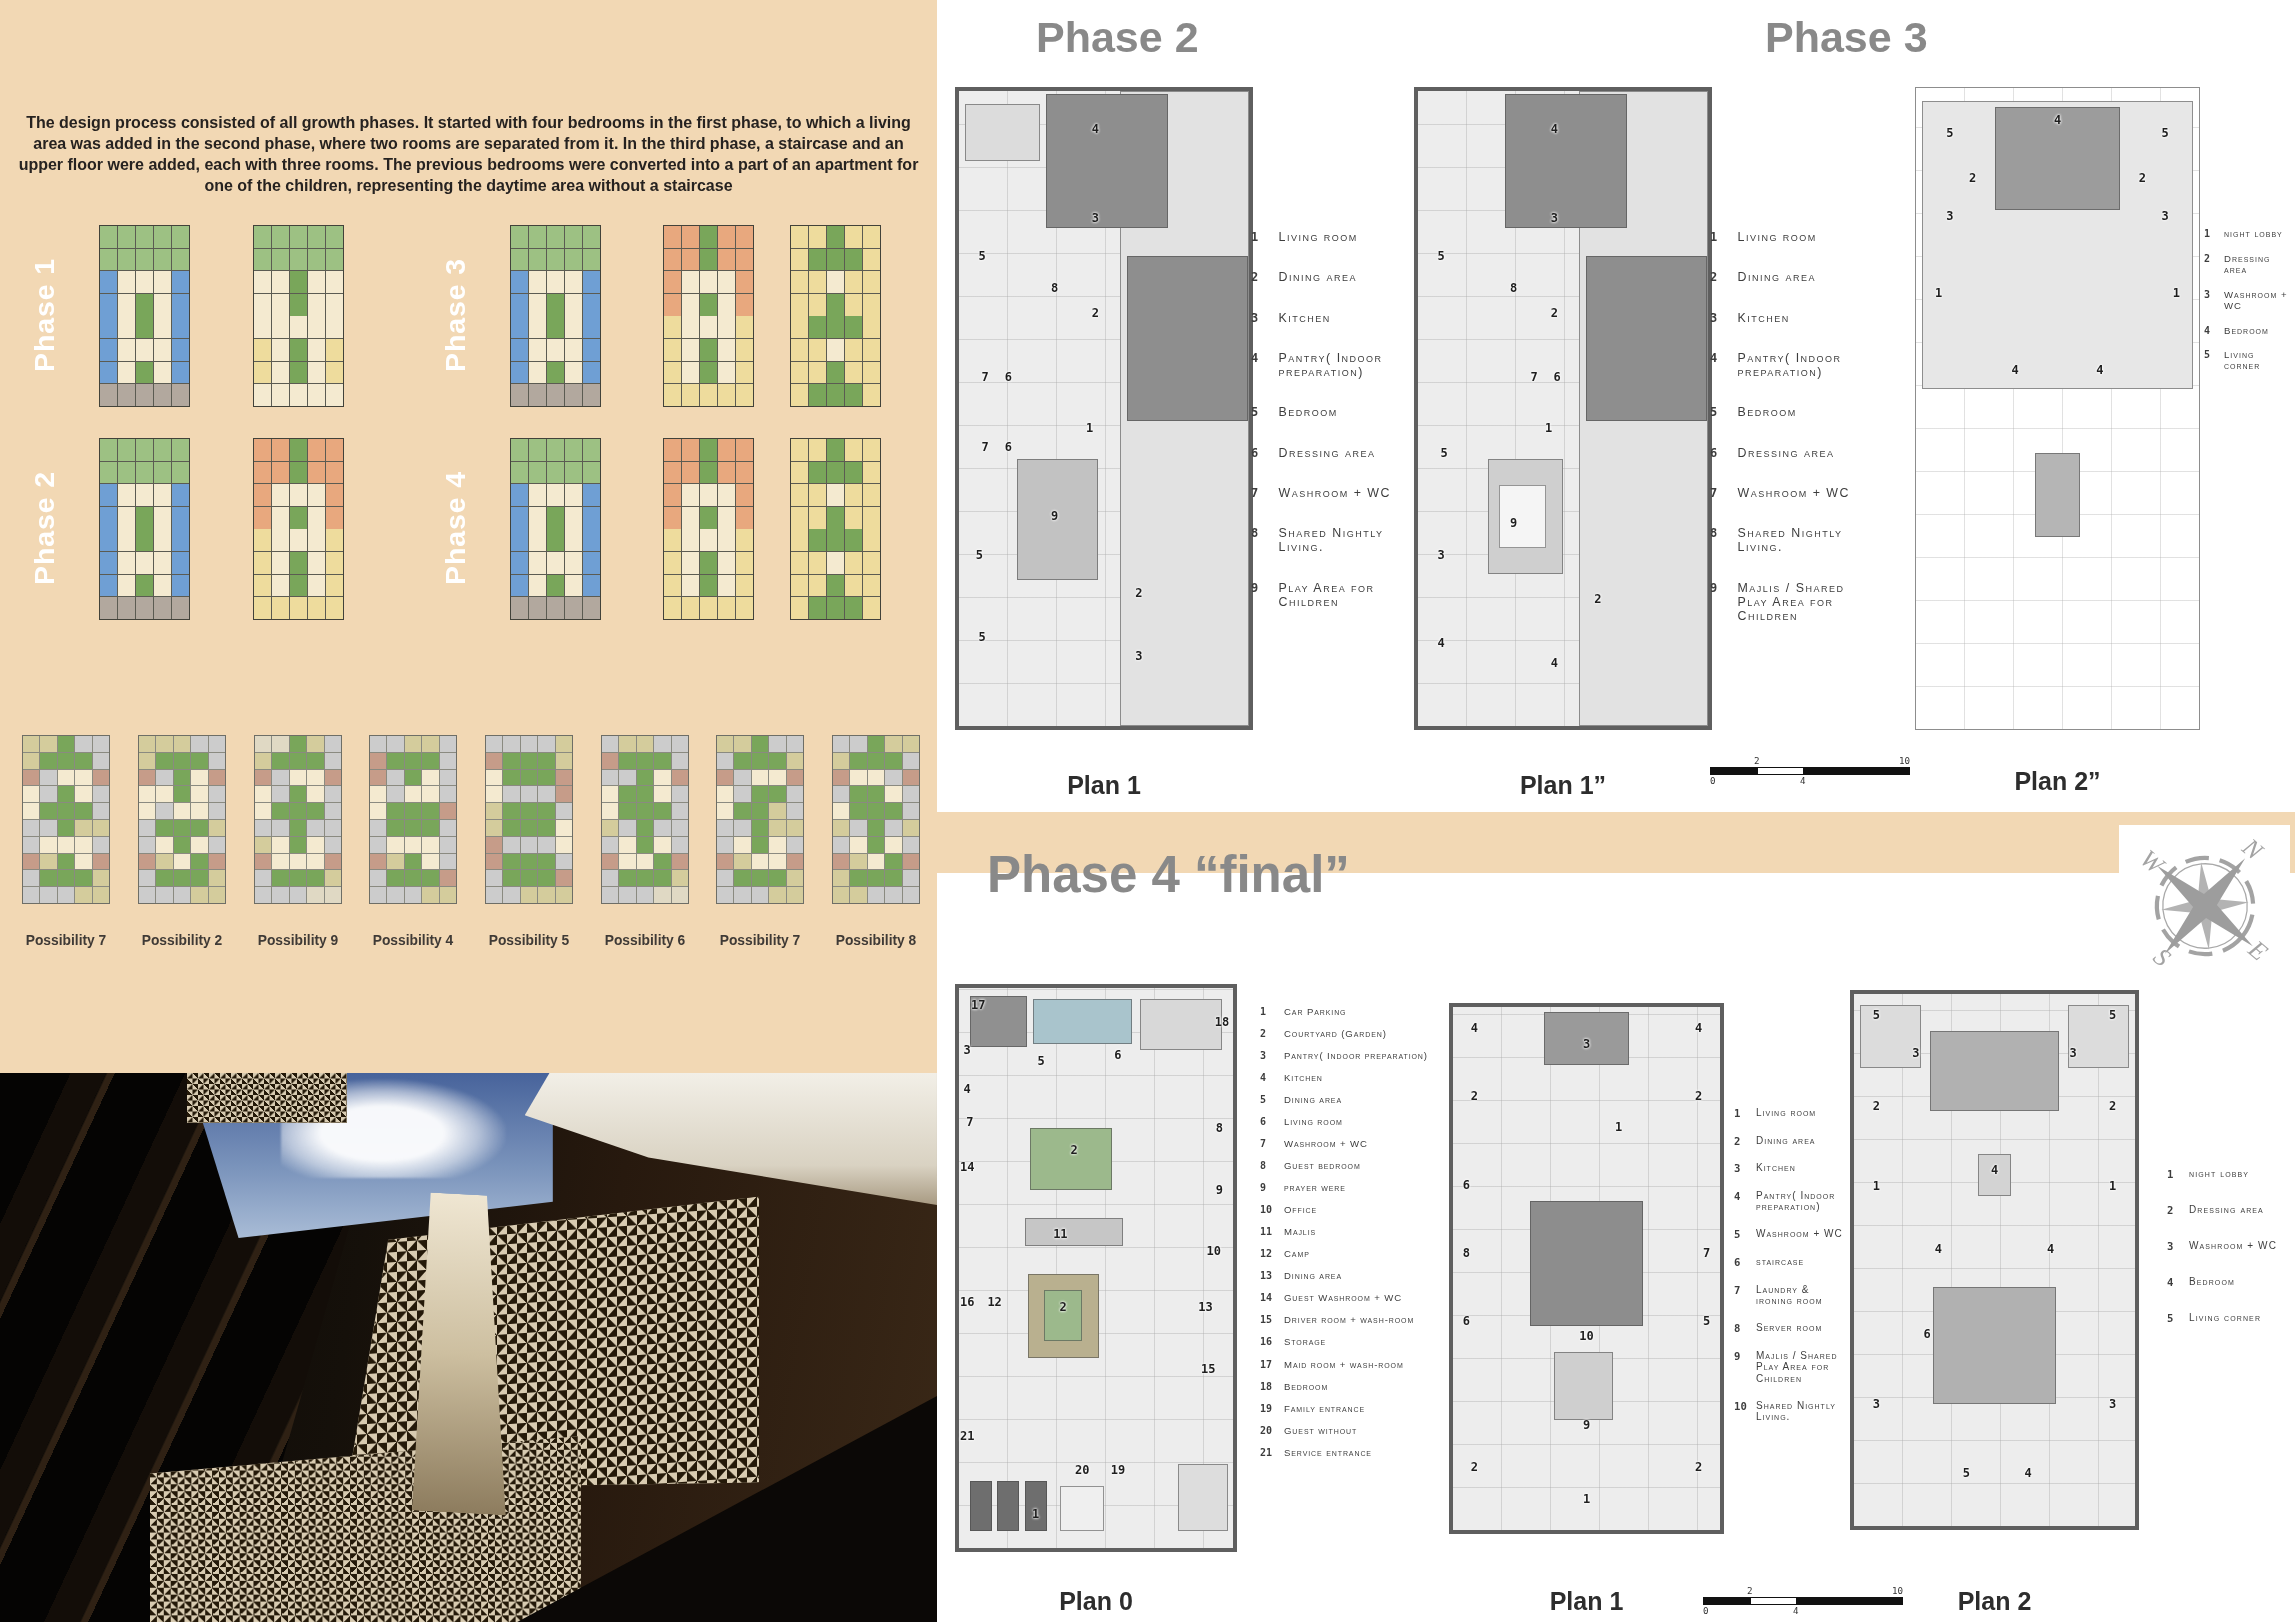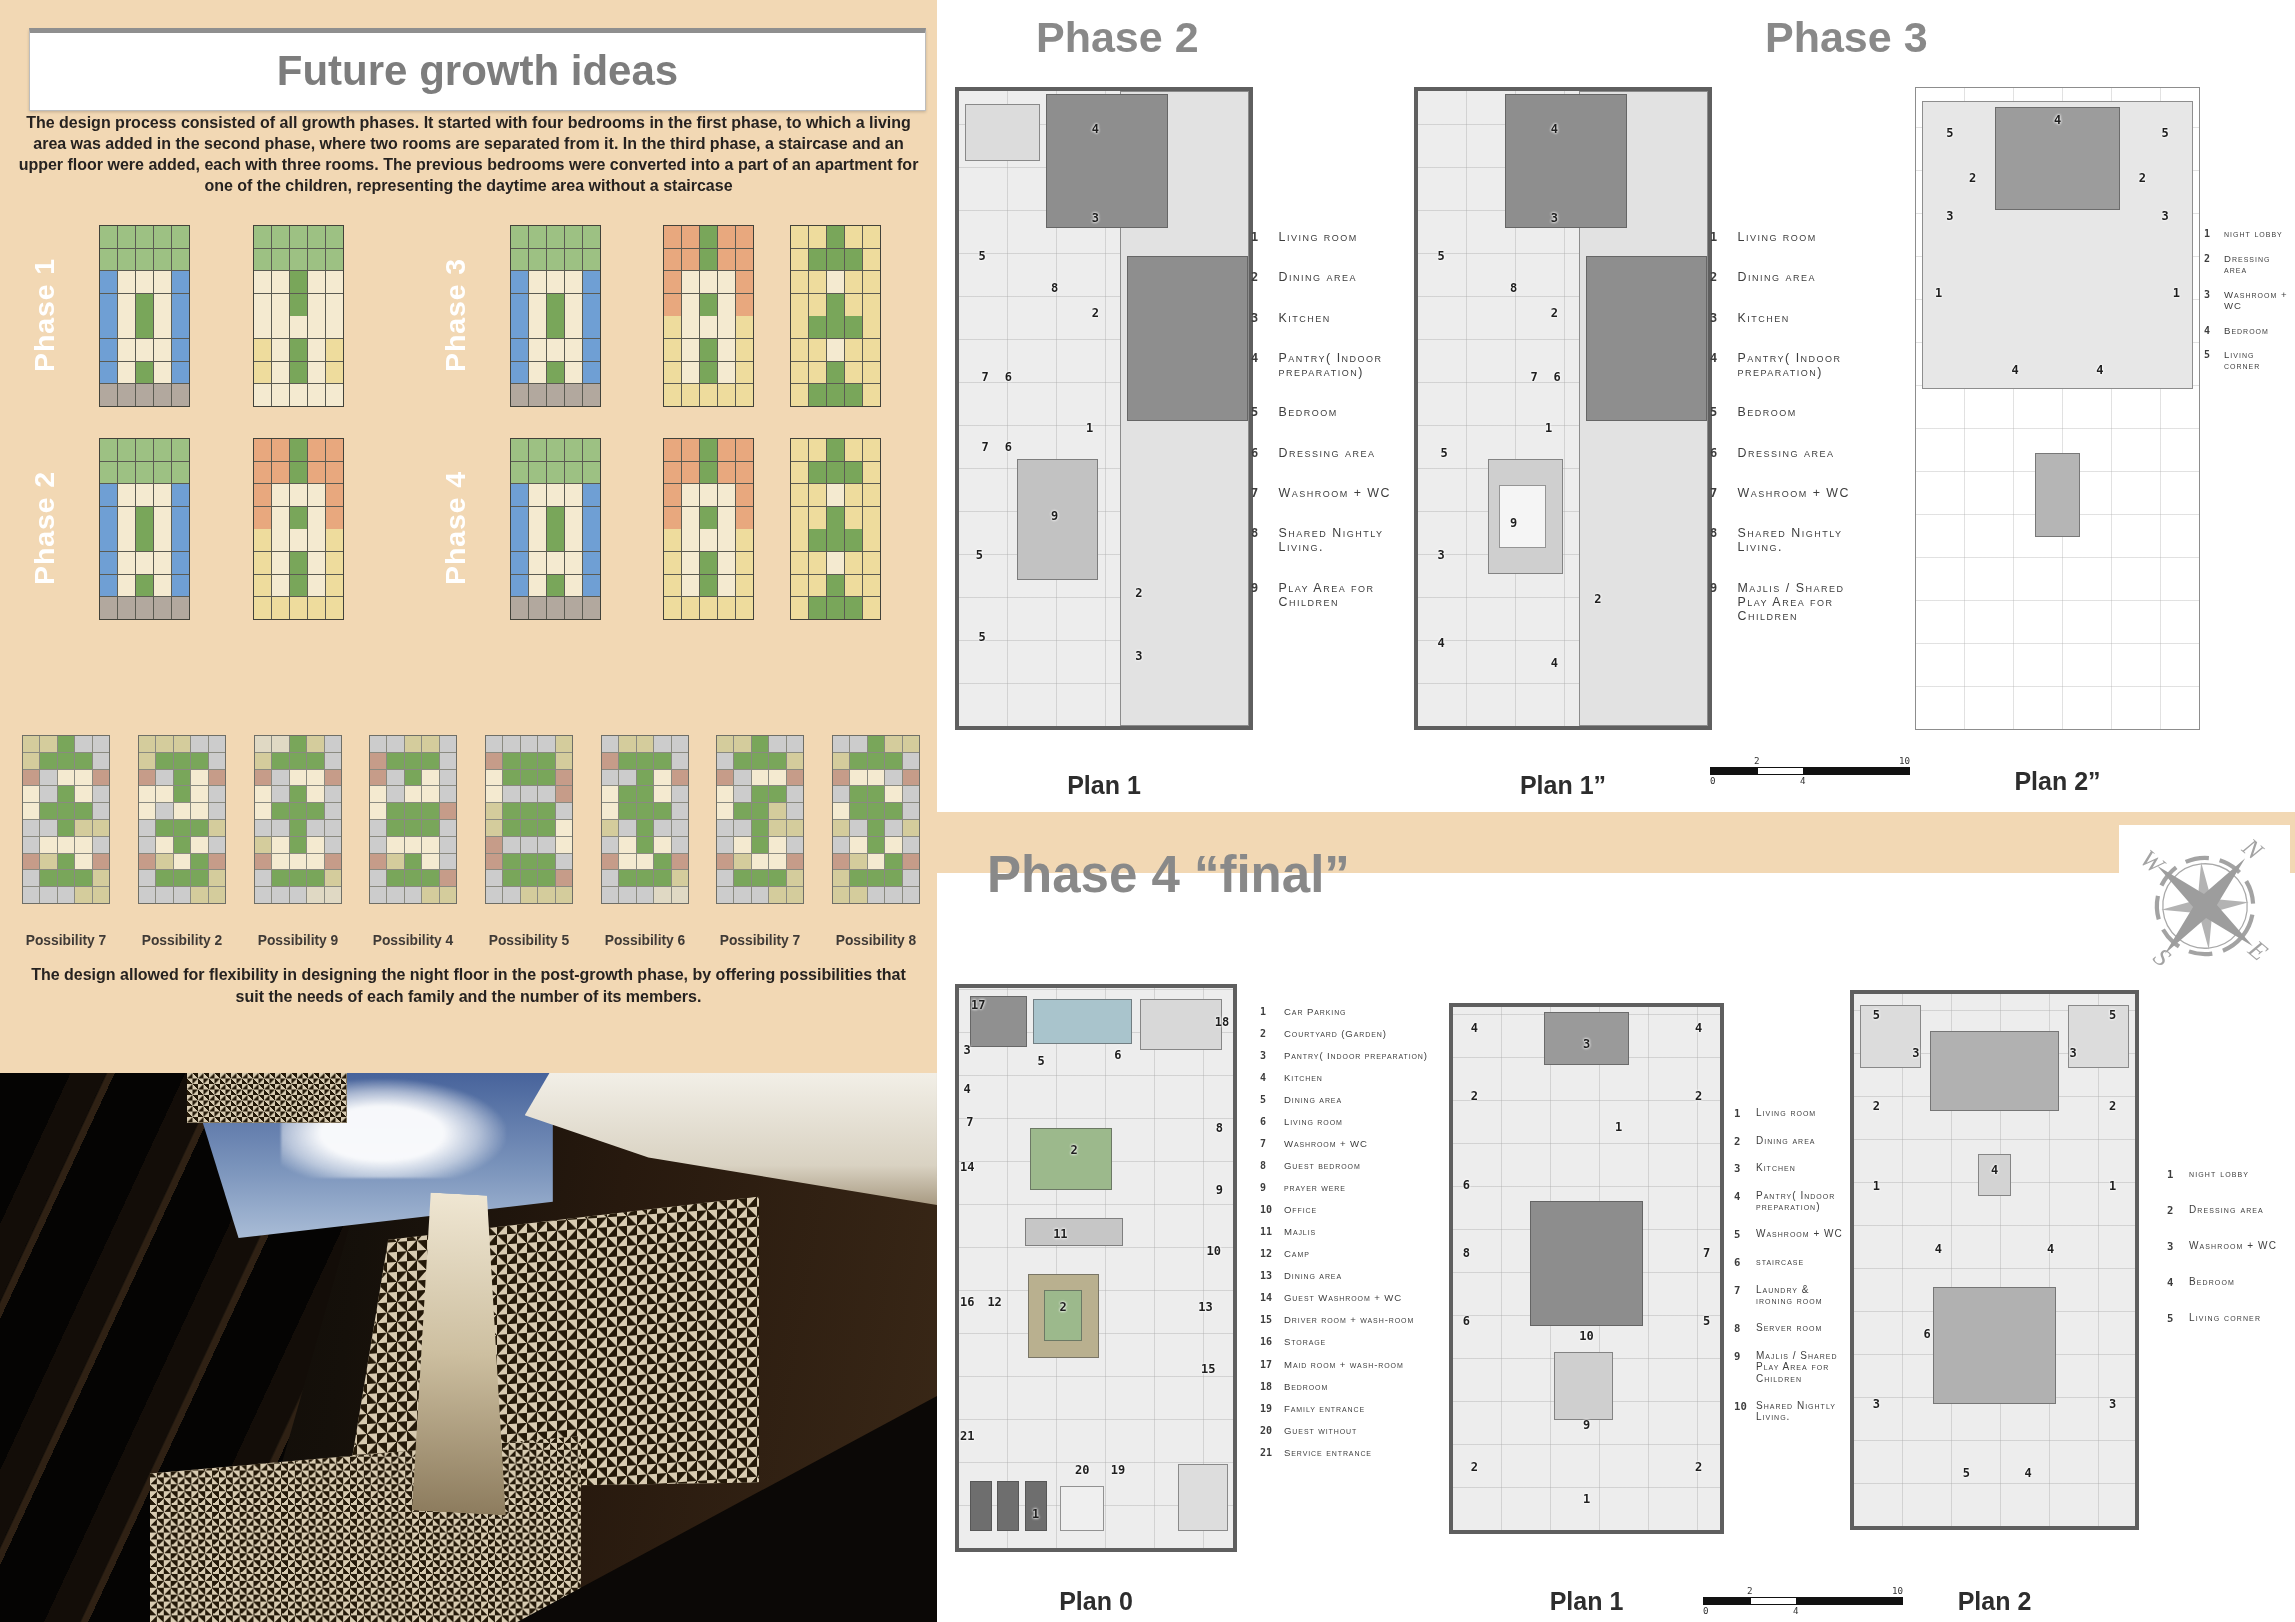--- a/index.html
+++ b/index.html
@@ -104,23 +104,20 @@
 
   
   .compass{position:absolute;left:2119px;top:825px;width:171px;height:162px;background:#ffffff;
            display:flex;align-items:center;justify-content:center;}
 </style>
 </head>
 <body>
 
 <section class="left-panel">
 
-  <div class="title-box" style="left:29px;top:27.5px;width:895px;height:77px;">
-    <span>Future growth ideas</span>
-  </div>
 
   <p class="intro">The design process consisted of all growth phases. It started with four bedrooms in the first phase, to which a living area was added in the second phase, where two rooms are separated from it. In the third phase, a staircase and an upper floor were added, each with three rooms. The previous bedrooms were converted into a part of an apartment for one of the children, representing the daytime area without a staircase</p>
 
   <div class="vlabel" style="left:16.5px;top:225px;width:55px;height:180px;">Phase 1</div>
   <div class="mini" style="left: 99px; top: 225px; grid-template-columns: repeat(5, 1fr);">
       <div class="cell" style="background: rgb(157, 193, 131);"></div>
       <div class="cell" style="background: rgb(157, 193, 131);"></div>
       <div class="cell" style="background: rgb(157, 193, 131);"></div>
       <div class="cell" style="background: rgb(157, 193, 131);"></div>
       <div class="cell" style="background: rgb(157, 193, 131);"></div>
@@ -980,21 +977,20 @@
         <div class="cell" style="background: rgb(204, 204, 204);"></div>
         <div class="cell" style="background: rgb(212, 204, 156);"></div>
         <div class="cell" style="background: rgb(212, 204, 156);"></div>
         <div class="cell" style="background: rgb(204, 204, 204);"></div>
         <div class="cell" style="background: rgb(204, 204, 204);"></div>
         <div class="cell" style="background: rgb(204, 204, 204);"></div>
       </div>
     <figcaption>Possibility 8</figcaption>
   </figure>
 
-  <p class="flex-text">The design allowed for flexibility in designing the night floor in the post-growth phase, by offering possibilities that suit the needs of each family and the number of its members.</p>
 </section>
 
 <div class="photo">
   <div class="ph-wall-left"></div>
   <div class="ph-sky"></div>
   <div class="ph-cloud"></div>
   <div class="ph-white-bldg"></div>
   <div class="ph-screen1 lattice"></div>
   <div class="ph-screen2 lattice"></div>
   <div class="ph-screen3 lattice"></div>

